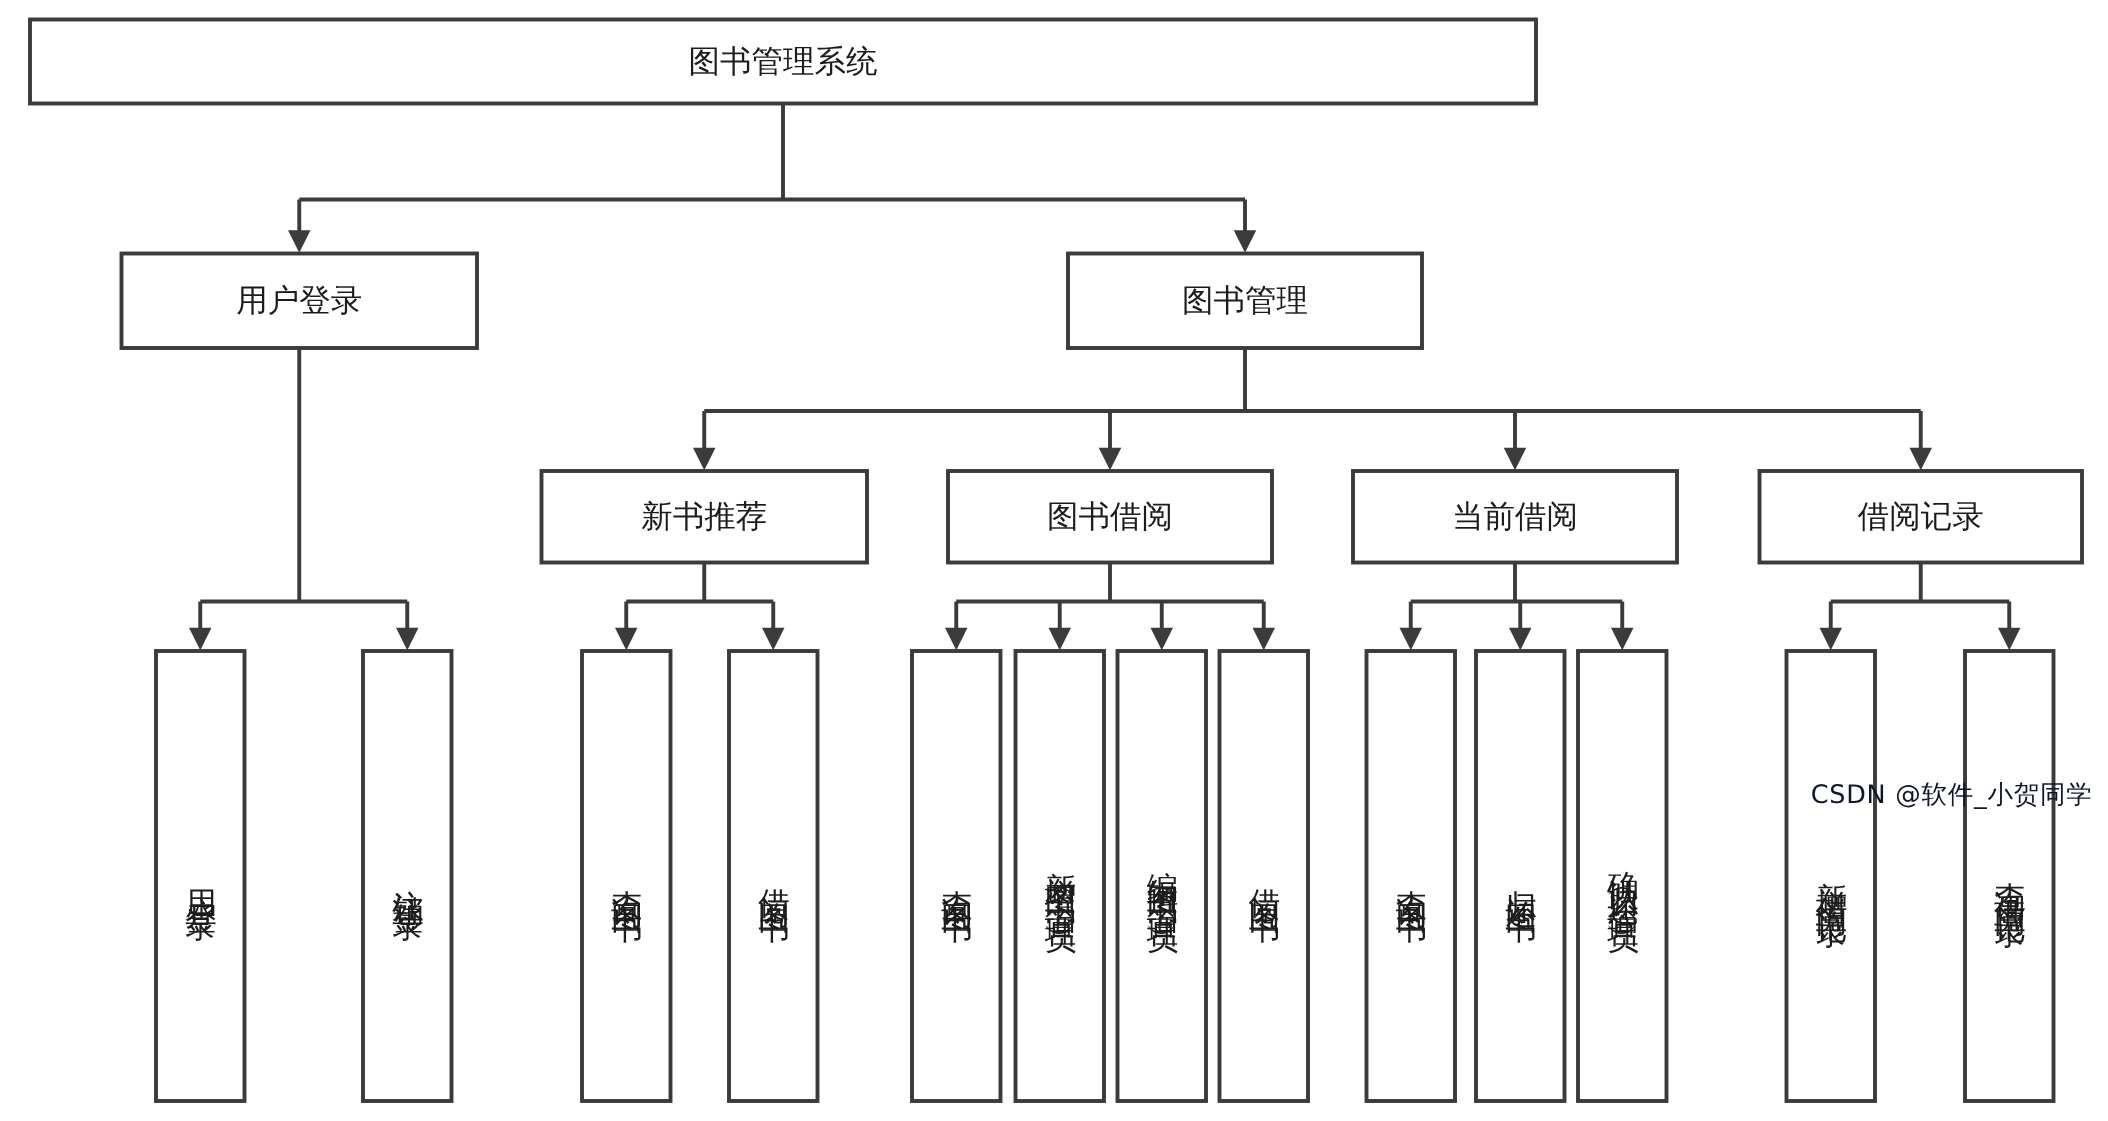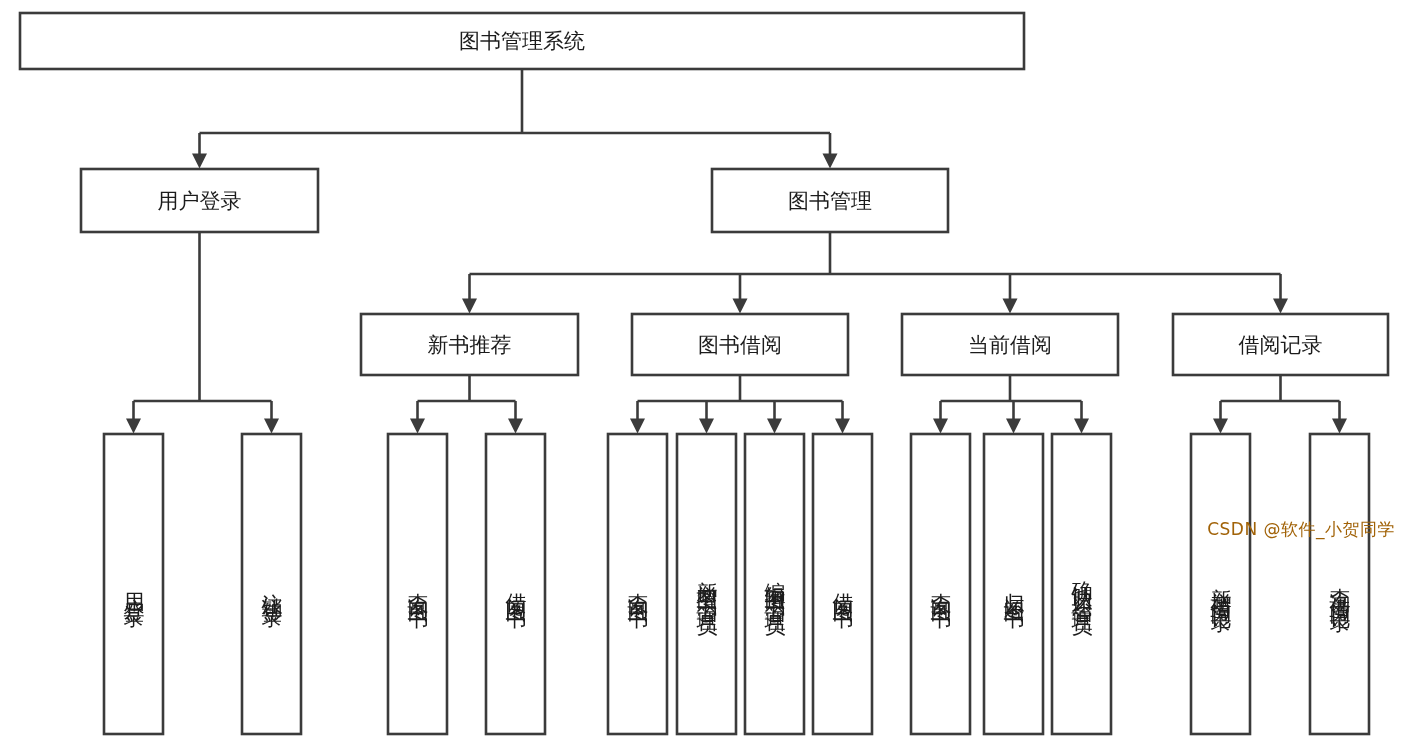--- a/index.html
+++ b/index.html
@@ -62,21 +62,21 @@
     white-space: nowrap;
     text-align: center;
     pointer-events: none;
   }
   .watermark {
     position: absolute;
     right: 10px;
     bottom: 6px;
     font-family: "DejaVu Sans", "Liberation Sans", sans-serif;
     font-size: 17px;
-    color: #a16207;
+    color: #0f172a;
     white-space: nowrap;
     letter-spacing: 0.5px;
   }
 </style>
 </head>
 <body>
 
 <div id="diagram-root">
 
   <svg id="flow" viewBox="0 0 1405 747" xmlns="http://www.w3.org/2000/svg">

